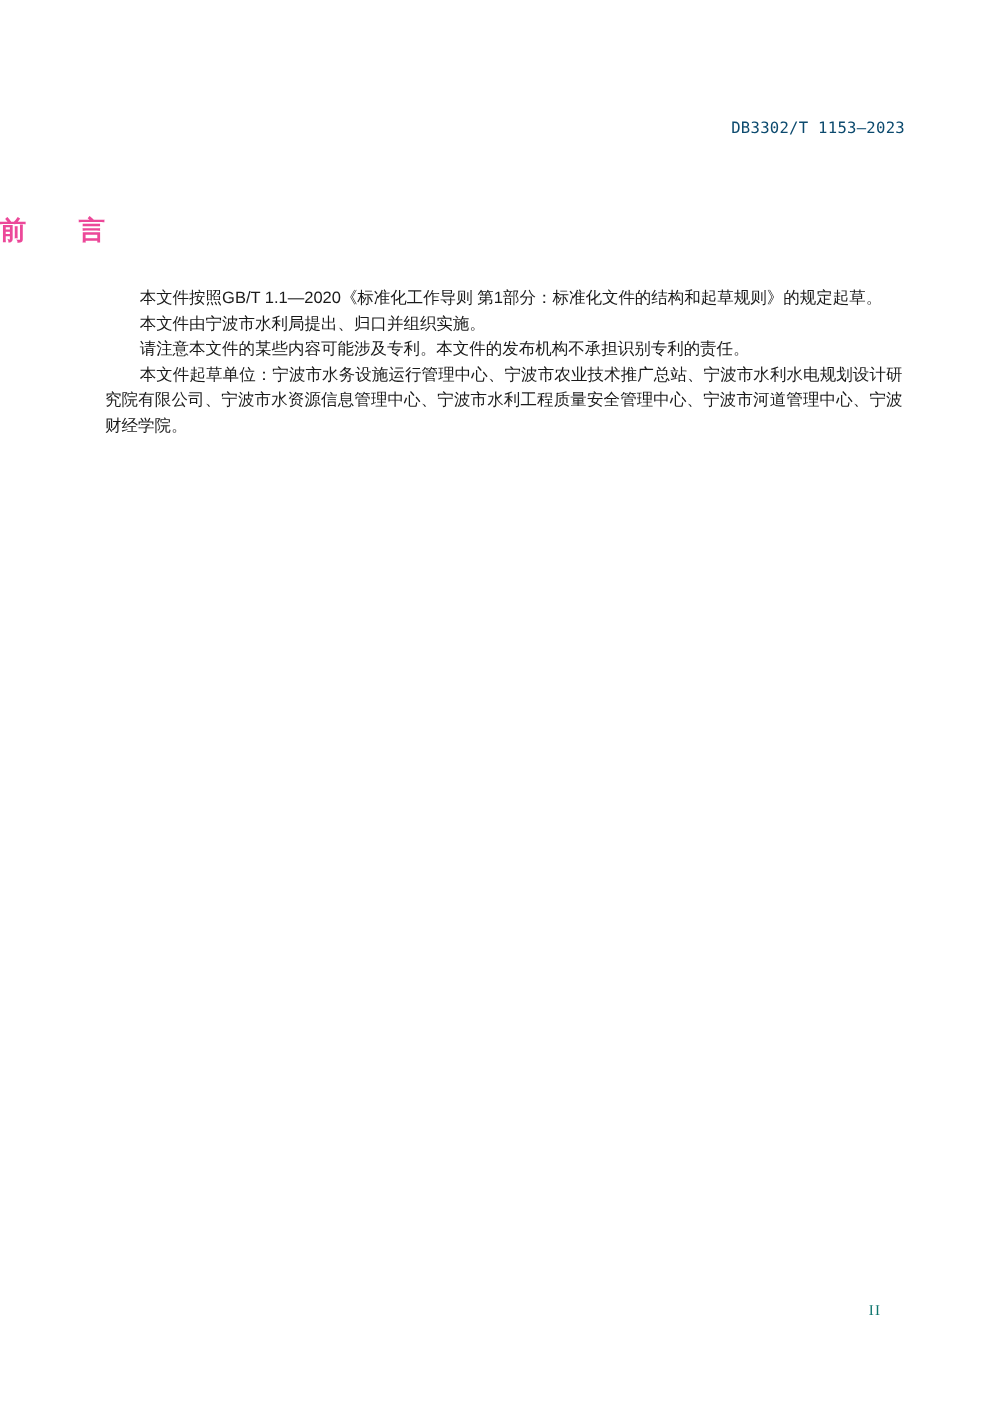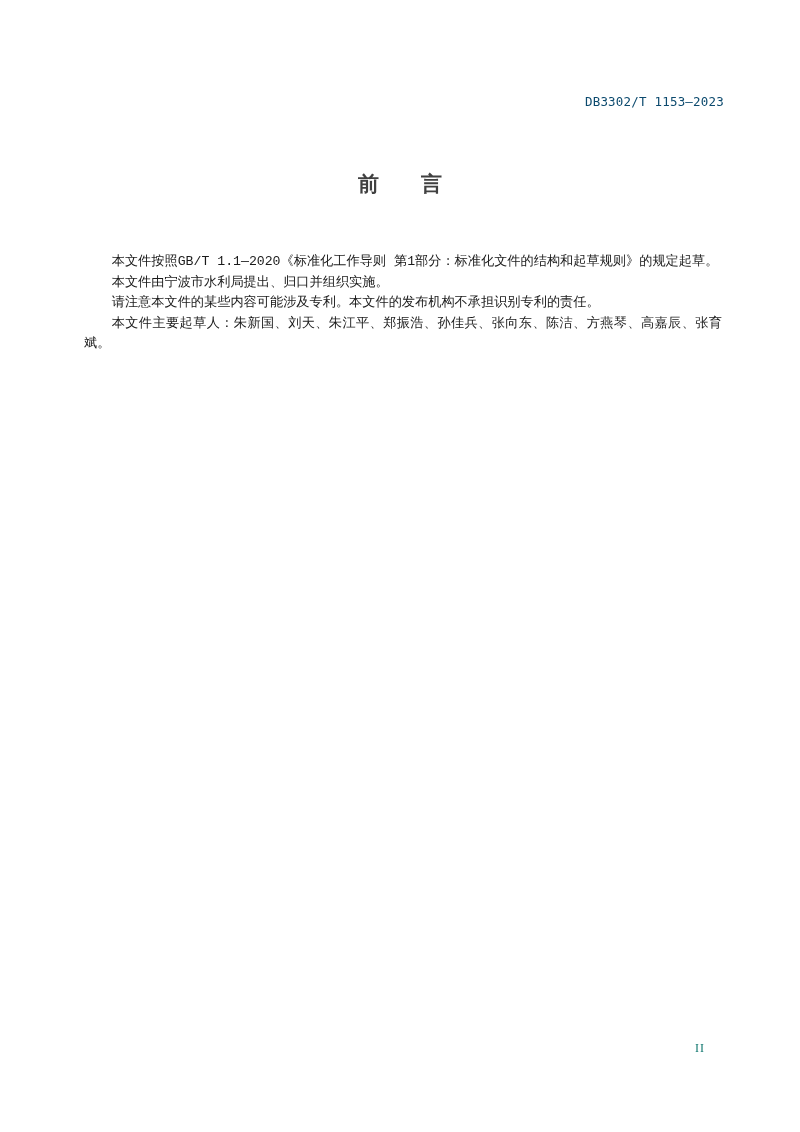--- a/index.html
+++ b/index.html
@@ -4,29 +4,28 @@
   <style>
     html, body { margin: 0; padding: 0; background: #ffffff; }
     body { width: 800px; height: 1132px; position: relative; overflow: hidden; color: #1a1a1a; }
     .header-code {
       position: absolute; top: 94px; right: 76px;
       font-family: "DejaVu Sans Mono", "Liberation Mono", monospace;
       font-size: 12.5px; letter-spacing: 0.2px; color: #0c4a6e;
     }
     .title {
       position: absolute; top: 170px; left: 0; width: 100%;
-      text-align: center;
       font-family: "DejaVu Sans", "Liberation Sans", sans-serif;
-      font-size: 21px; font-weight: bold; color: #404040;
+      font-size: 21px; font-weight: bold; color: #ec4899;
       letter-spacing: 0;
     }
     .title span.gap { display: inline-block; width: 42px; }
     .body {
-      position: absolute; top: 252px; left: 84px; width: 638px;
-      font-family: Liberation Mono, monospace;
+      position: absolute; top: 228px; left: 84px; width: 638px;
+      font-family: Liberation Sans, sans-serif;
       font-size: 13.2px; line-height: 20.5px; color: #1a1a1a;
       text-align: justify;
     }
     .body p { margin: 0; text-indent: 2.1em; }
     .page-num {
       position: absolute; top: 1041px; left: 695px;
       font-family: "Liberation Serif", "DejaVu Serif", serif;
       font-size: 12px; color: #0f766e; letter-spacing: 1px;
     }
   </style>
@@ -36,16 +35,16 @@
 <div class="header-code">DB3302/T 1153—2023</div>
 
 <div class="title">
   <span>前</span><span class="gap"></span><span>言</span>
 </div>
 
 <div class="body">
   <p>本文件按照GB/T 1.1—2020《标准化工作导则  第1部分：标准化文件的结构和起草规则》的规定起草。</p>
   <p>本文件由宁波市水利局提出、归口并组织实施。</p>
   <p>请注意本文件的某些内容可能涉及专利。本文件的发布机构不承担识别专利的责任。</p>
-  <p>本文件主要起草人：朱新国、刘天、朱江平、郑振浩、孙佳兵、张向东、陈洁、方燕琴、高嘉辰、张育斌。</p>
+  <p>本文件起草单位：宁波市水务设施运行管理中心、宁波市农业技术推广总站、宁波市水利水电规划设计研究院有限公司、宁波市水资源信息管理中心、宁波市水利工程质量安全管理中心、宁波市河道管理中心、宁波财经学院。</p>
 </div>
 
 <div class="page-num">II</div>
 
 </body></html>

